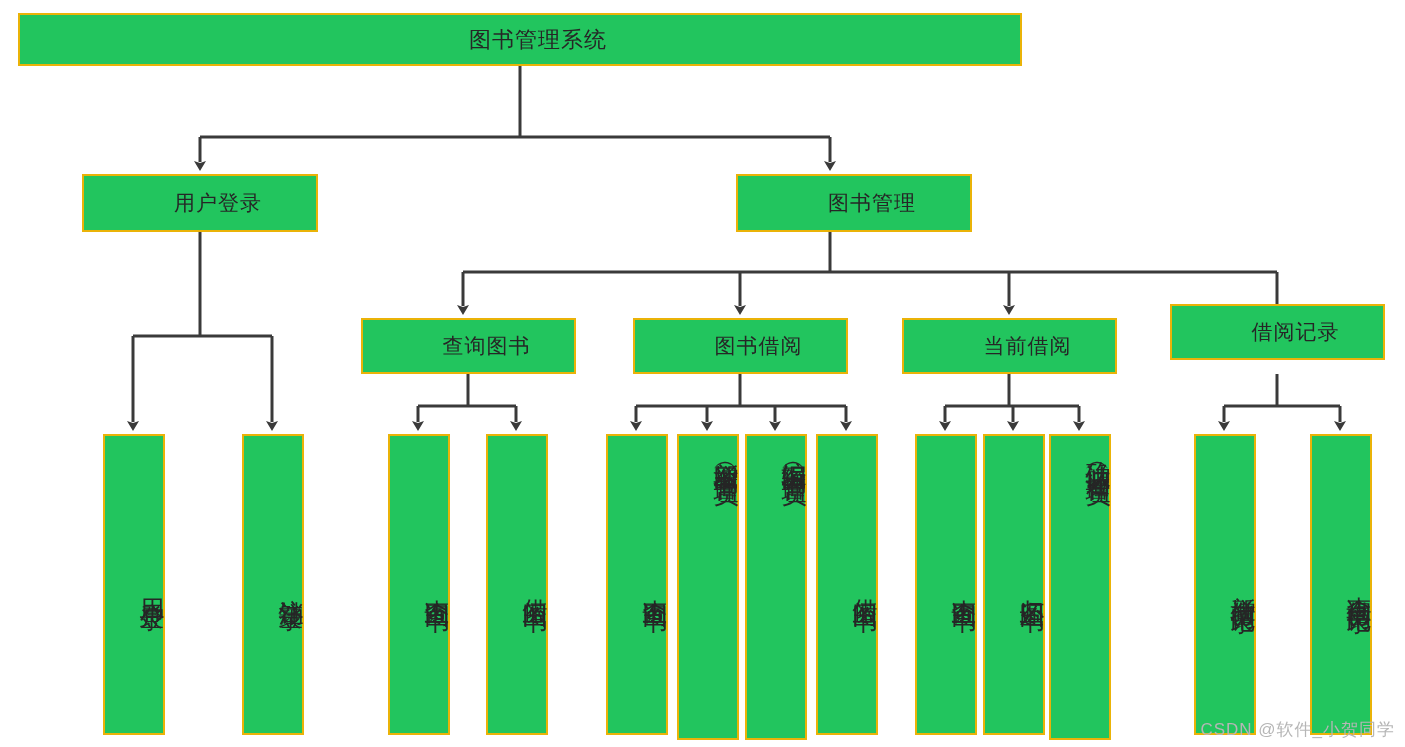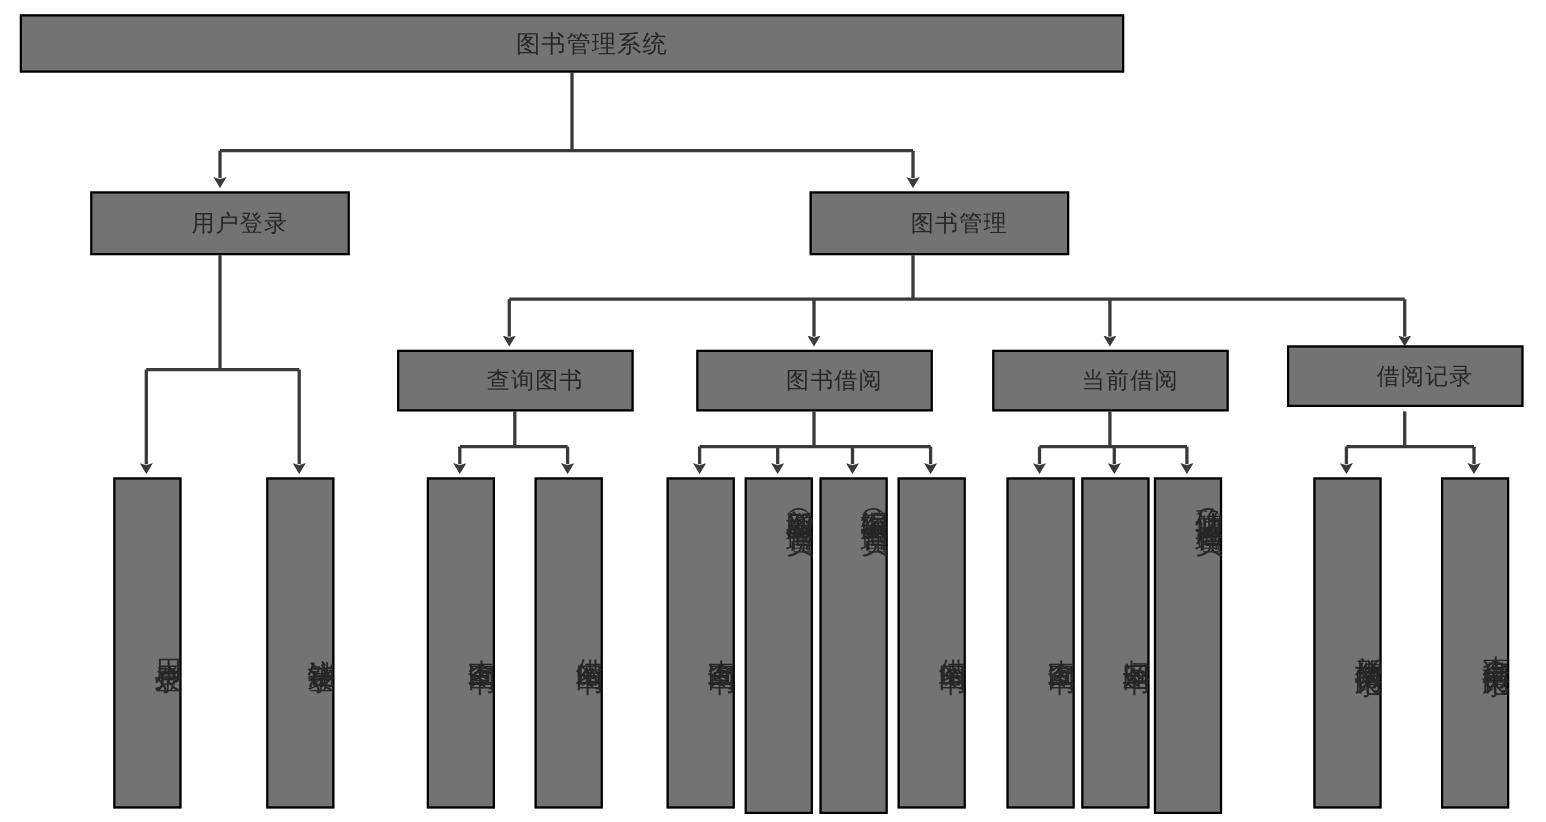--- a/index.html
+++ b/index.html
@@ -7,22 +7,22 @@
     width:1405px;height:747px;
     background:#ffffff;
     font-family:"Liberation Sans","DejaVu Sans",sans-serif;
     overflow:hidden;
     position:relative;
   }
   #diagram{position:absolute;left:0;top:0;width:1405px;height:747px;}
   .node{
     position:absolute;
     box-sizing:border-box;
-    border:2px solid #000000;
-    background:#737373;
+    border:2px solid #eab308;
+    background:#22c55e;
     color:#262626;
     display:flex;
     align-items:center;
     justify-content:center;
     text-align:center;
     z-index:2;
     padding-left:36px;
   }
   .node.h{
     font-size:21px;
@@ -115,33 +115,34 @@
   </svg>
 
   <div class="node h root" style="left:18px;top:13px;width:1004px;height:53px;">图书管理系统</div>
 
   <div class="node h" style="left:82px;top:174px;width:236px;height:58px;">用户登录</div>
   <div class="node h" style="left:736px;top:174px;width:236px;height:58px;">图书管理</div>
 
   <div class="node h" style="left:361px;top:318px;width:215px;height:56px;">查询图书</div>
   <div class="node h" style="left:902px;top:318px;width:215px;height:56px;">当前借阅</div>
   <div class="node h" style="left:633px;top:318px;width:215px;height:56px;">图书借阅</div>
-  <div class="node h" style="left:1170px;top:314px;width:215px;height:56px;">借阅记录</div>
+  <div class="node h" style="left:1170px;top:304px;width:215px;height:56px;">借阅记录</div>
 
   <div class="node v" style="left:103px;top:434px;width:62px;height:301px;">用户登录</div>
   <div class="node v" style="left:242px;top:434px;width:62px;height:301px;">注销登录</div>
 
   <div class="node v" style="left:388px;top:434px;width:62px;height:301px;">查询图书</div>
   <div class="node v" style="left:486px;top:434px;width:62px;height:301px;">借阅图书</div>
 
   <div class="node v" style="left:606px;top:434px;width:62px;height:301px;">查询图书</div>
   <div class="node v topalign" style="left:677px;top:434px;width:62px;height:306px;">新增图书（管理员）</div>
   <div class="node v topalign" style="left:745px;top:434px;width:62px;height:306px;">编辑图书（管理员）</div>
   <div class="node v" style="left:816px;top:434px;width:62px;height:301px;">借阅图书</div>
 
   <div class="node v" style="left:915px;top:434px;width:62px;height:301px;">查询图书</div>
   <div class="node v" style="left:983px;top:434px;width:62px;height:301px;">归还图书</div>
   <div class="node v topalign" style="left:1049px;top:434px;width:62px;height:306px;">确认归还（管理员）</div>
 
   <div class="node v" style="left:1194px;top:434px;width:62px;height:301px;">新增借阅记录</div>
   <div class="node v" style="left:1310px;top:434px;width:62px;height:301px;">查询借阅记录</div>
 
+  <div class="watermark">CSDN @软件_小贺同学</div>
 </div>
 
 </body></html>

